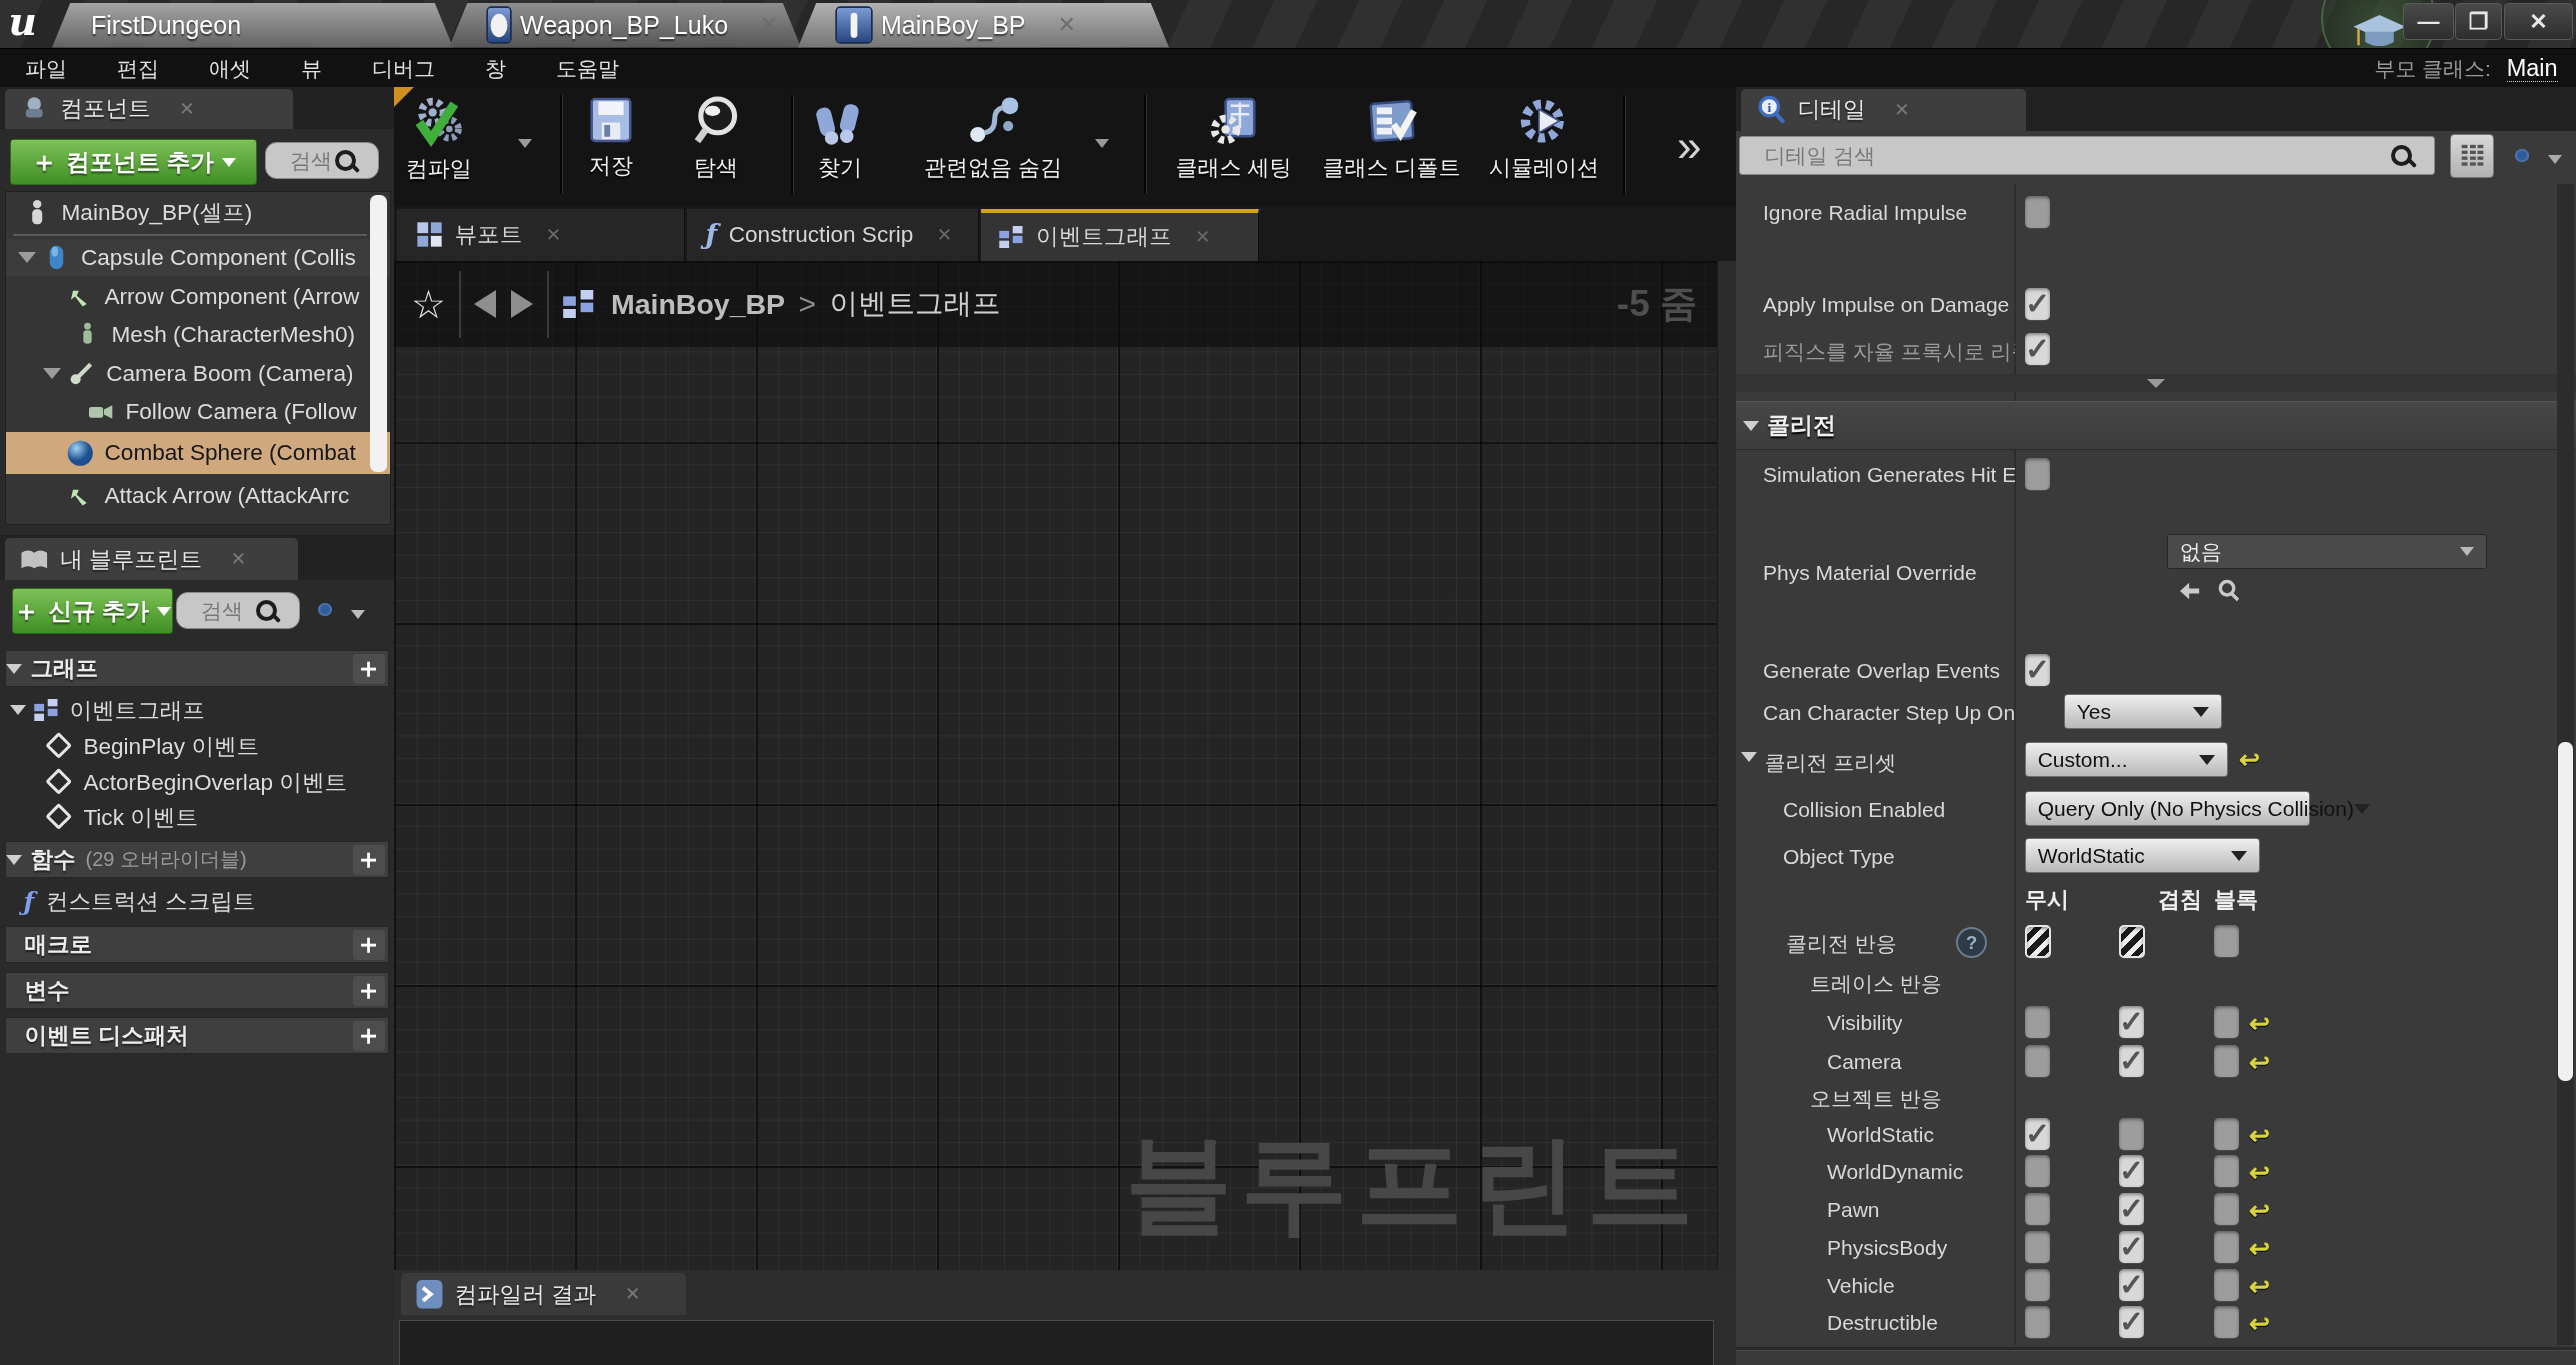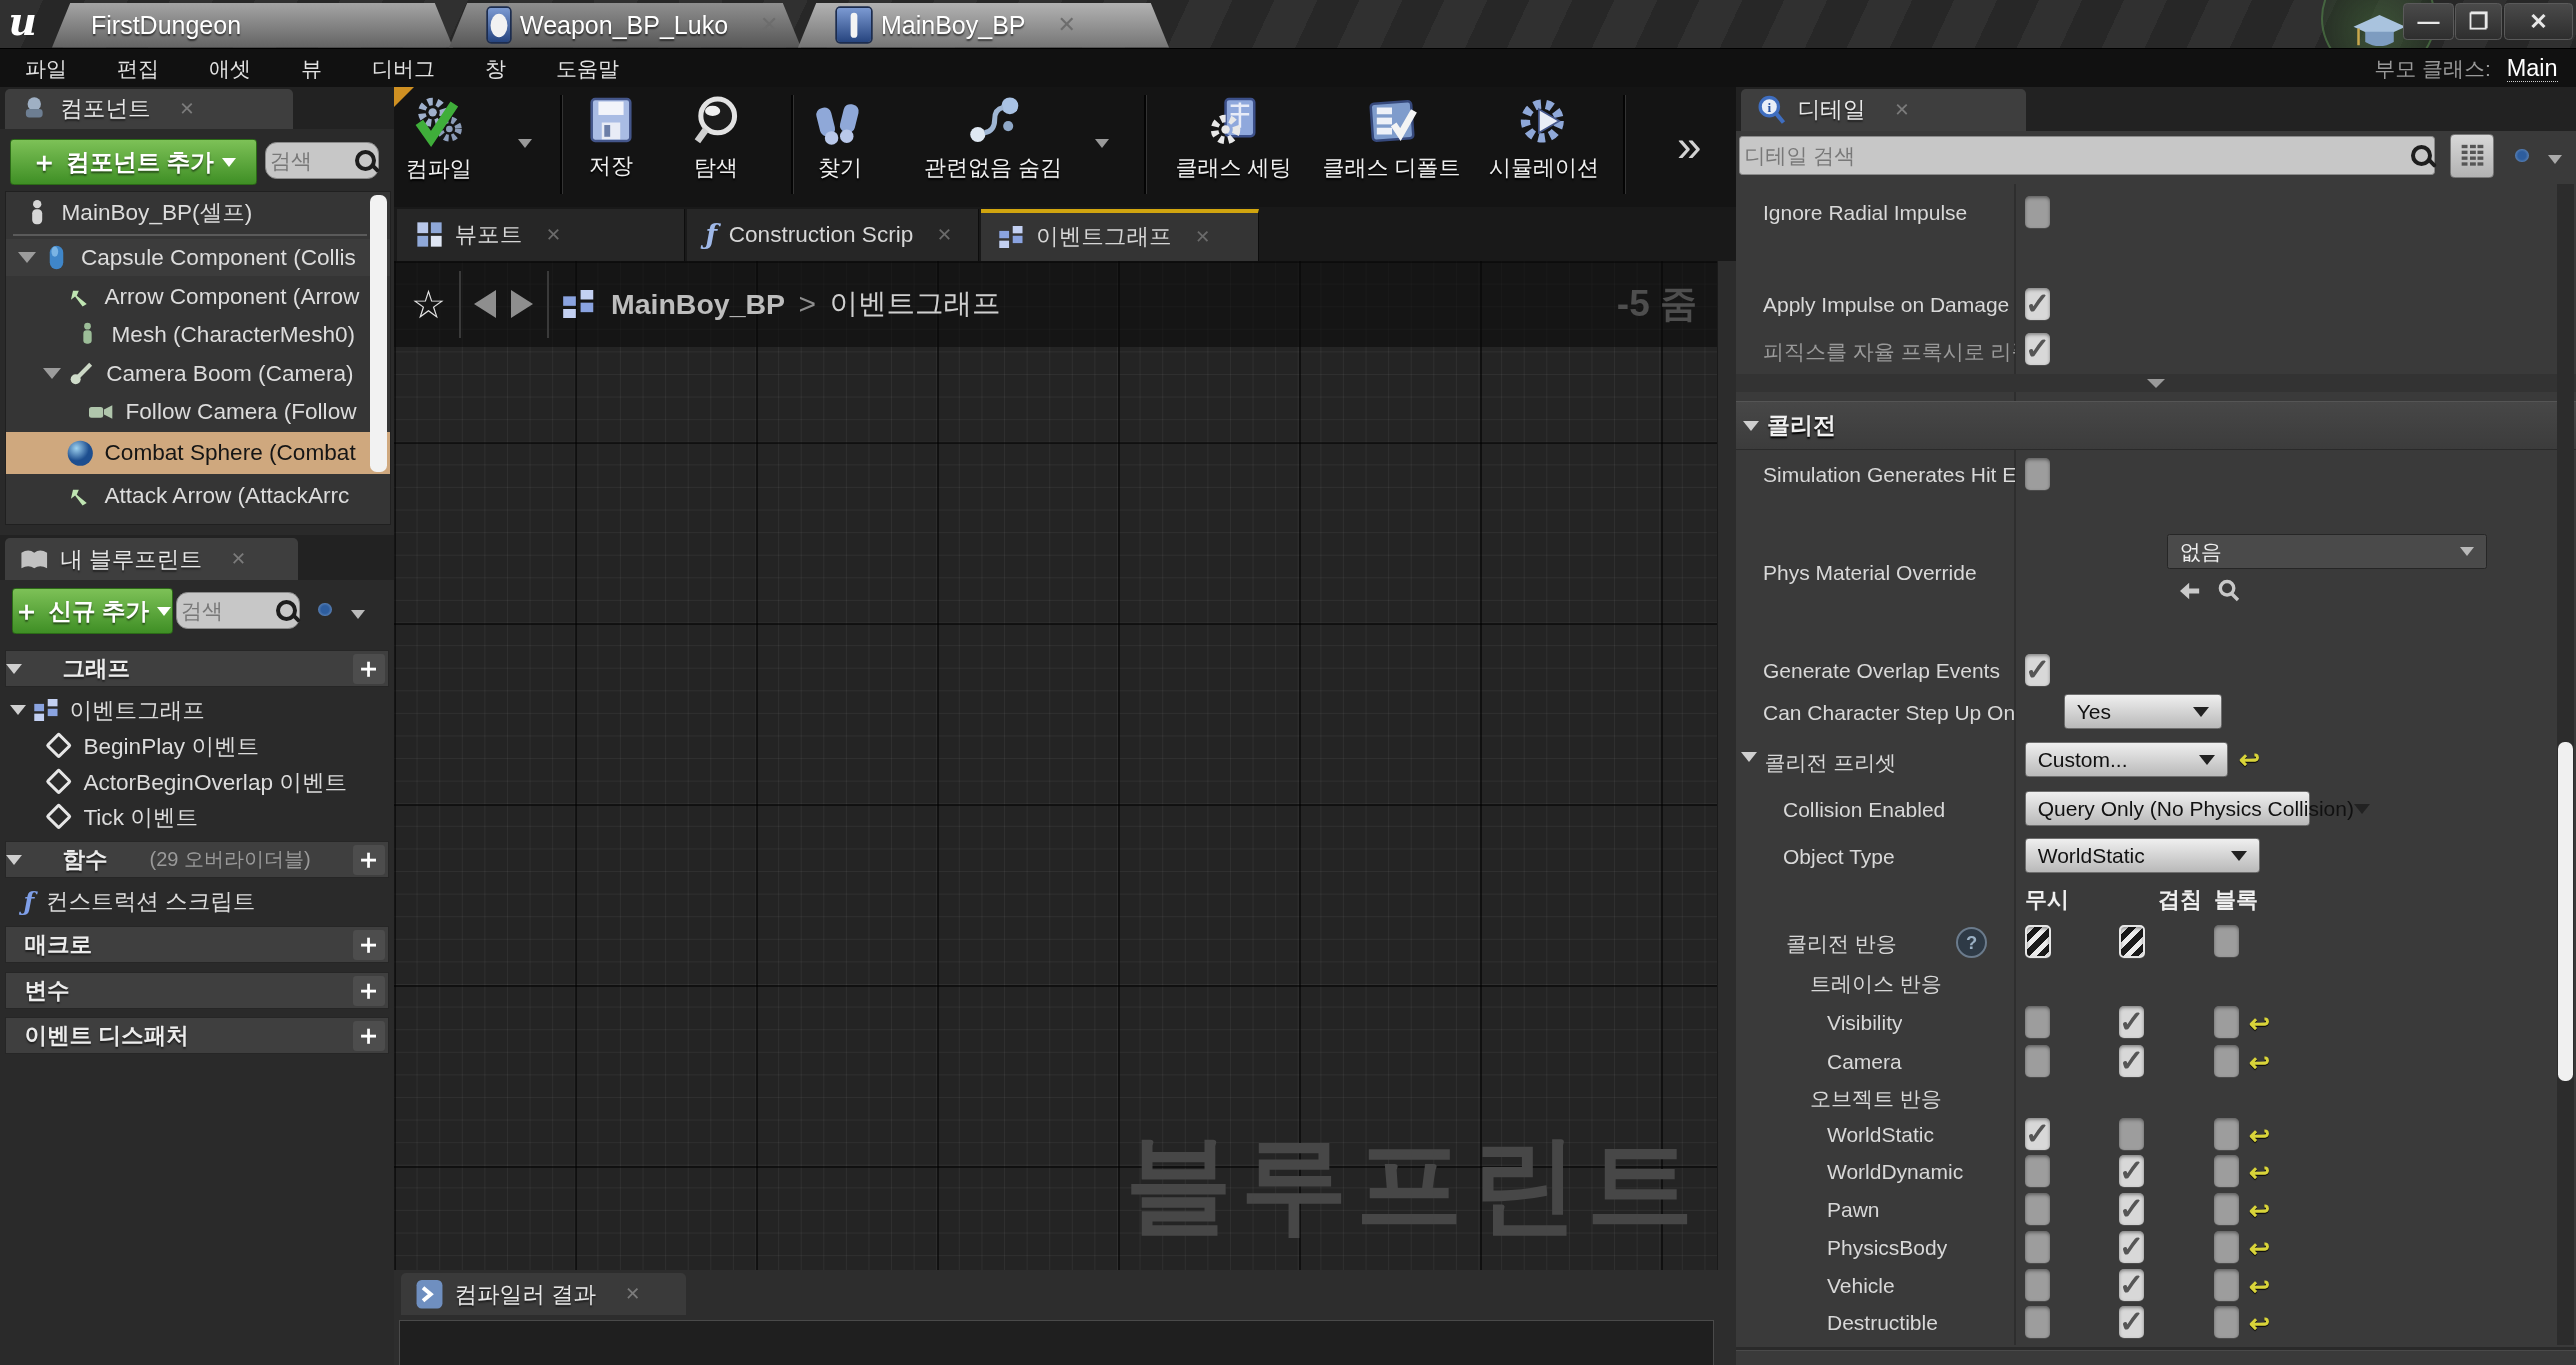--- a/index.html
+++ b/index.html
@@ -40,21 +40,21 @@
   .ptabstrip{position:absolute;left:0;top:0;right:0;height:42px;background:#222;}
   .ptab{position:absolute;left:5px;top:1.7px;height:40px;background:#3e3e3e;border-radius:5px 5px 0 0;
     display:flex;align-items:center;gap:11.7px;padding:0 15px;box-sizing:border-box;}
   .ptab .plabel{font-size:22.6px;color:#e8e8e8;text-shadow:0 1.7px 1.7px rgba(0,0,0,.5);white-space:nowrap;}
   .ptab .pclose{color:#7b7b7b;font-size:18.4px;margin-left:17px;}
   
   .greenbtn{background:linear-gradient(#7dc157,#3f8f25);border:0.8px solid #2c6b17;border-radius:3.4px;
     color:#fff;font-weight:bold;display:flex;align-items:center;justify-content:center;gap:8.4px;
     text-shadow:0 1.7px 1.7px rgba(0,0,0,.5);}
   .searchbox{background:#c7c7c7;border-radius:11.7px;border:0.8px solid #8a8a8a;display:flex;
-    align-items:center;padding:0 2px;box-sizing:border-box;}
+    align-items:center;padding:0 22px;box-sizing:border-box;}
   .searchbox input{flex:1;min-width:0;background:transparent;border:none;outline:none;
     font-size:21px;color:#333;font-family:inherit;}
   .searchbox input::placeholder{color:#787878;}
   .mag{width:13.4px;height:13.4px;border:4.2px solid #1d1d1d;border-radius:50%;position:relative;flex:none;}
   .mag::after{content:"";position:absolute;width:10px;height:4.2px;background:#1d1d1d;
     transform:rotate(45deg);right:-8.4px;bottom:-3.4px;border-radius:1.7px;}
   .caret{width:0;height:0;border-left:7.5px solid transparent;border-right:7.5px solid transparent;
     border-top:9.2px solid #cfcfcf;display:inline-block;}
   .eye{width:30px;height:18.4px;background:linear-gradient(#f0f3f7,#aab4c2);border-radius:50%;
     position:relative;}
@@ -62,21 +62,21 @@
     background:radial-gradient(circle,#2d5d9e 40%,#7d9cc4);}
   
   .treerow{position:absolute;left:0;right:0;height:37px;display:flex;align-items:center;
     font-size:22.6px;color:#dcdcdc;white-space:nowrap;overflow:hidden;}
   .treerow.sel{background:#cfa87e;color:#151515;}
   .expander{width:0;height:0;border-left:9.2px solid transparent;border-right:9.2px solid transparent;
     border-top:11px solid #9c9c9c;transform:rotate(0deg);margin:0 6.7px 0 11.7px;flex:none;}
   .icon20{width:28.5px;height:28.5px;flex:none;margin-right:10px;display:flex;align-items:center;justify-content:center;}
   
   .bphead{position:absolute;left:5px;right:5px;height:37px;background:#3f3f3f;border:0.8px solid #262626;
-    display:flex;align-items:center;box-sizing:border-box;gap:32px;}
+    display:flex;align-items:center;box-sizing:border-box;}
   .bphead .htitle{font-size:22.6px;font-weight:bold;color:#ececec;text-shadow:0 1.7px 1.7px rgba(0,0,0,.5);}
   .plusbtn{position:absolute;right:3.4px;top:2.5px;width:32px;height:30px;background:#4d4d4d;
     border-radius:3.4px;color:#fff;font-size:27px;font-weight:bold;line-height:28.5px;text-align:center;}
   .bpitem{position:absolute;left:5px;right:5px;height:34px;display:flex;align-items:center;
     font-size:22.6px;color:#dcdcdc;white-space:nowrap;overflow:hidden;}
   .diamond{width:13.4px;height:13.4px;border:3.4px solid #e6e6e6;transform:rotate(45deg);
     border-radius:2.5px;flex:none;}
   
   #toolbar{position:absolute;left:0;top:0;width:1342px;height:120px;background:#141414;
     border-bottom:0.8px solid #000;}

